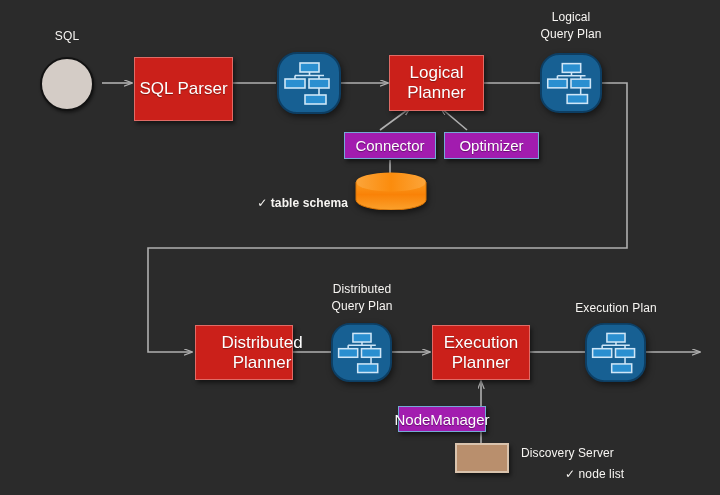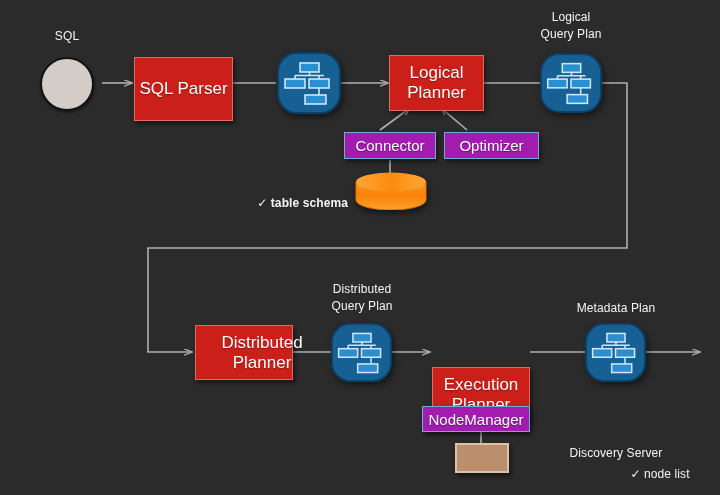--- a/index.html
+++ b/index.html
@@ -12,21 +12,21 @@
   #wires{position:absolute;left:0;top:0;width:720px;height:495px;}
 
   .node{position:absolute;box-sizing:border-box;}
 
   
   .caption{
     position:absolute;color:#f7f5f2;font-size:12px;line-height:17px;
     text-align:center;white-space:pre-line;letter-spacing:.1px;
   }
   .caption.right{text-align:right;}
-  .caption.left{text-align:center;}
+  .caption.left{text-align:left;}
 
   
   .circle{
     border-radius:50%;background:#d4ccc6;border:2px solid #121212;
     box-shadow:1px 2px 3px rgba(0,0,0,.45);
   }
 
   
   .redbox{
     background:#cb201a;border:1px solid #e06b66;
@@ -187,41 +187,41 @@
         <rect x="32" y="27" width="20" height="9"></rect>
         <rect x="28" y="43" width="21" height="9"></rect>
       </g>
       <g stroke="#cfe6f7" stroke-width="1.6" fill="none">
         <path d="M32.5,20 L32.5,23.5 M18,23.5 L47,23.5 M18,23.5 L18,27 M42,23.5 L42,27"></path>
         <path d="M42,36 L42,43"></path>
       </g>
     </svg>
   </div>
 
-  <div class="node redbox" style="left:432px;top:325px;width:98px;height:55px;margin-top:42px;">Execution
+  <div class="node redbox" style="left:432px;top:325px;width:98px;height:55px;">Execution
 Planner</div>
 
-  <div class="caption" style="left:548px;top:300px;width:136px;">Metadata Plan</div>
+  <div class="caption" style="left:548px;top:300px;width:136px;">Execution Plan</div>
 
   <div class="planicon" style="left:585px;top:322px;width:61px;height:61px;">
     <svg viewBox="0 0 64 62" width="61" height="61" xmlns="http://www.w3.org/2000/svg">
       <rect x="1" y="1" width="62" height="60" rx="19" ry="19" fill="#176093" stroke="#0d3e63" stroke-width="2"></rect>
       <g stroke="#cfe6f7" stroke-width="1.6" fill="#2a8fd0">
         <rect x="23" y="11" width="19" height="9"></rect>
         <rect x="8" y="27" width="20" height="9"></rect>
         <rect x="32" y="27" width="20" height="9"></rect>
         <rect x="28" y="43" width="21" height="9"></rect>
       </g>
       <g stroke="#cfe6f7" stroke-width="1.6" fill="none">
         <path d="M32.5,20 L32.5,23.5 M18,23.5 L47,23.5 M18,23.5 L18,27 M42,23.5 L42,27"></path>
         <path d="M42,36 L42,43"></path>
       </g>
     </svg>
   </div>
 
-  <div class="node bluebox" style="left:422px;top:406px;width:108px;height:26px;">NodeManager</div>
+  <div class="node bluebox" style="left:398px;top:406px;width:88px;height:26px;">NodeManager</div>
 
   <div class="node brownbox" style="left:455px;top:443px;width:54px;height:30px;"></div>
 
   <div class="caption left" style="left:521px;top:445px;width:190px;">Discovery Server</div>
   <div class="caption left" style="left:521px;top:466px;width:190px;margin-left:44px;">✓ node list</div>
 
 </div>
 
 </body></html>

